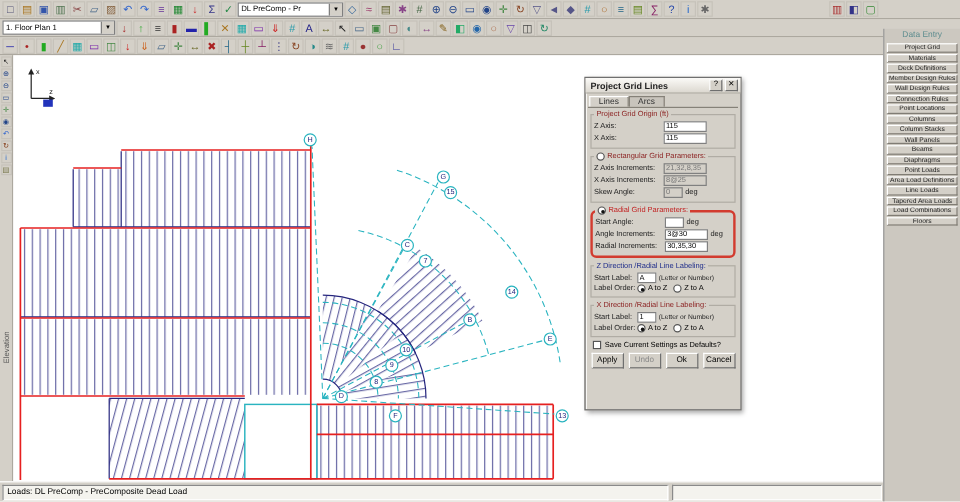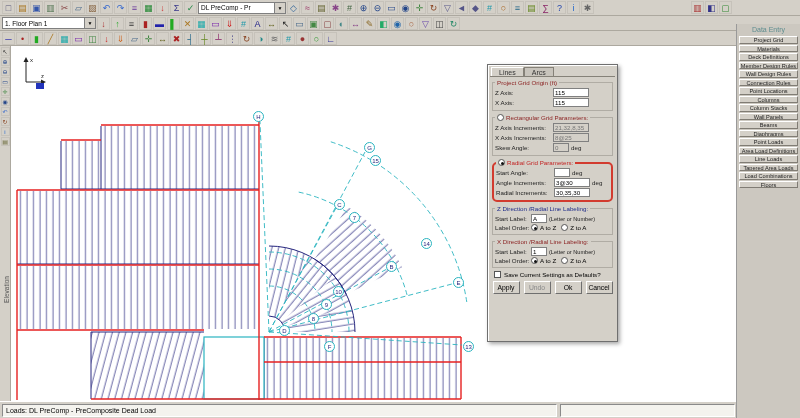--- a/index.html
+++ b/index.html
@@ -320,20 +320,25 @@
       <path d="M7,3 L4.5,8 L9.5,8 Z" fill="#222"></path>
       <line x1="7" y1="28" x2="24" y2="28" stroke="#222" stroke-width="1"></line>
       <path d="M27,28 L22,25.5 L22,30.5 Z" fill="#222"></path>
       <text x="11" y="8" font-size="6" fill="#222">x</text>
       <text x="22" y="24" font-size="6" fill="#222">z</text>
       <rect x="17" y="29" width="8" height="6" fill="#2233bb"></rect>
     </svg>
   </div>
 
   <div id="dlg">
+    <div id="dlg-title">
+      <span class="t">Project Grid Lines</span>
+      <span class="dlg-btn">?</span>
+      <span class="dlg-btn">✕</span>
+    </div>
     <div id="dlg-tabs">
       <span class="tab active">Lines</span>
       <span class="tab">Arcs</span>
     </div>
     <div id="dlg-body">
 
       <fieldset>
         <legend class="t-maroon">Project Grid Origin (ft)</legend>
         <div class="row">
           <span class="lbl">Z Axis:</span>

